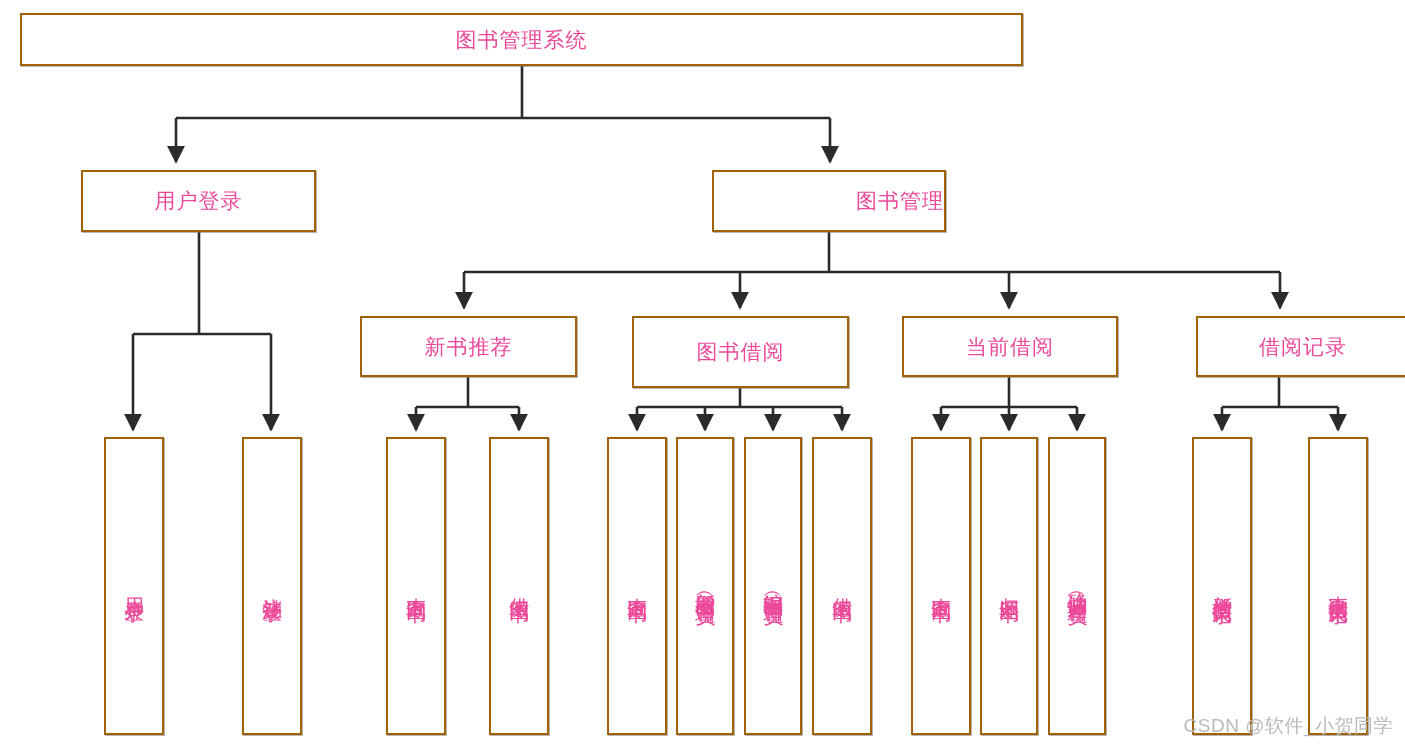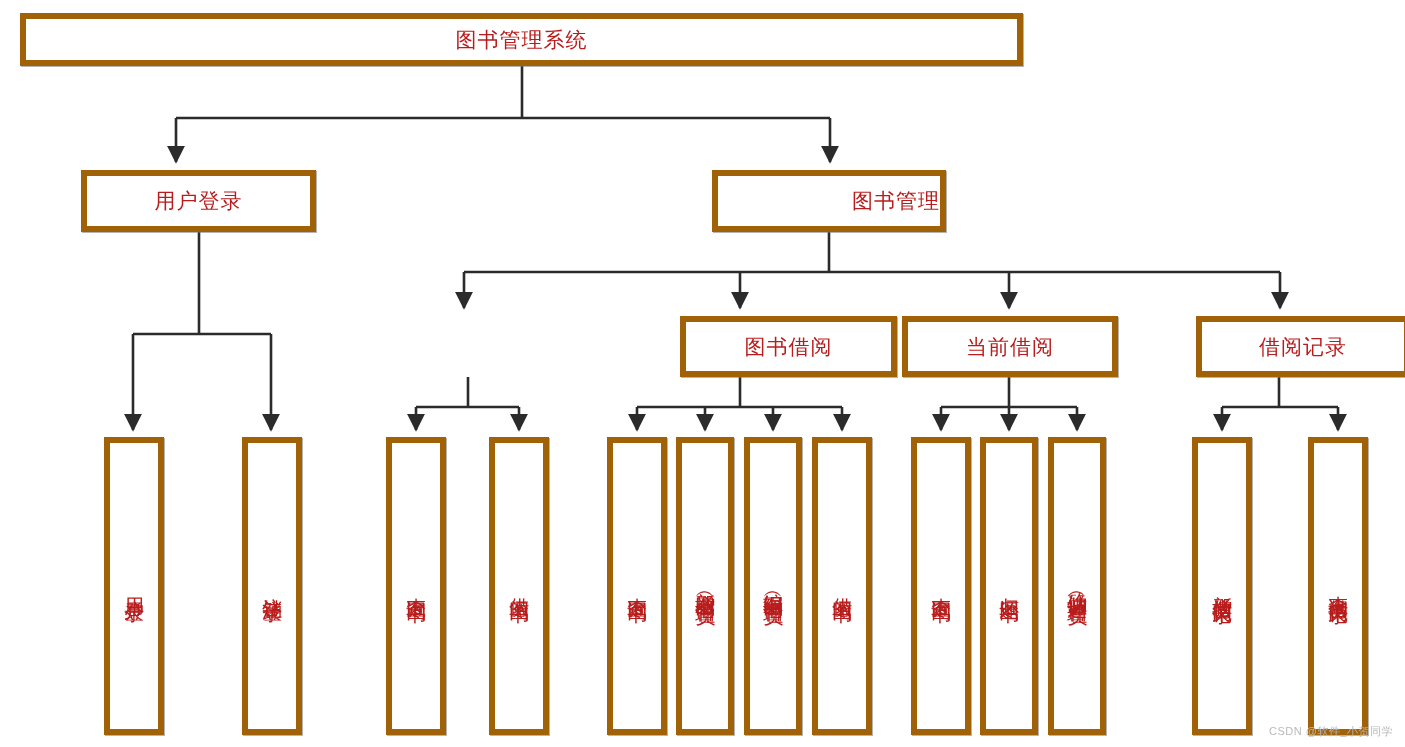--- a/index.html
+++ b/index.html
@@ -13,26 +13,26 @@
   #canvas {
     position: relative;
     width: 1405px;
     height: 747px;
     background: #ffffff;
     overflow: hidden;
   }
   .node {
     position: absolute;
     box-sizing: border-box;
-    border: 6px solid #a16207;
+    border: 2px solid #a16207;
     background: #ffffff;
     display: flex;
     align-items: center;
     justify-content: center;
-    color: #b91c1c;
+    color: #ec4899;
     box-shadow: 1px 1px 0 rgba(120,120,120,0.55);
   }
   .node.horiz {
     font-size: 21px;
     letter-spacing: 1px;
     line-height: 1.2;
     white-space: nowrap;
   }
   .node.vert {
     writing-mode: vertical-rl;
@@ -55,21 +55,21 @@
     left: 0;
     top: 0;
     width: 1405px;
     height: 747px;
     pointer-events: none;
   }
   #watermark {
     position: absolute;
     right: 12px;
     bottom: 8px;
-    font-size: 11px;
+    font-size: 19px;
     color: #b9b9b9;
     letter-spacing: 0.5px;
     white-space: nowrap;
     font-family: "Liberation Sans", "DejaVu Sans", sans-serif;
   }
 </style>
 </head>
 <body>
 
 <div id="canvas">
@@ -129,22 +129,25 @@
   </div>
 
   <div class="node horiz" style="left:81px; top:170px; width:235px; height:62px;">
     <span class="label">用户登录</span>
   </div>
 
   <div class="node horiz" style="left:712px; top:170px; width:234px; height:62px;justify-content:flex-end;">
     <span class="label">图书管理</span>
   </div>
 
-
-  <div class="node horiz" style="left:632px; top:316px; width:217px; height:61px;margin-left:48px;">
+  <div class="node horiz" style="left:360px; top:316px; width:217px; height:61px;">
+    <span class="label">新书推荐</span>
+  </div>
+
+  <div class="node horiz" style="left:632px; top:316px; width:217px; height:72px;">
     <span class="label">图书借阅</span>
   </div>
 
   <div class="node horiz" style="left:902px; top:316px; width:216px; height:61px;">
     <span class="label">当前借阅</span>
   </div>
 
   <div class="node horiz" style="left:1172px; top:316px; width:214px; height:61px;margin-left:24px;">
     <span class="label">借阅记录</span>
   </div>

